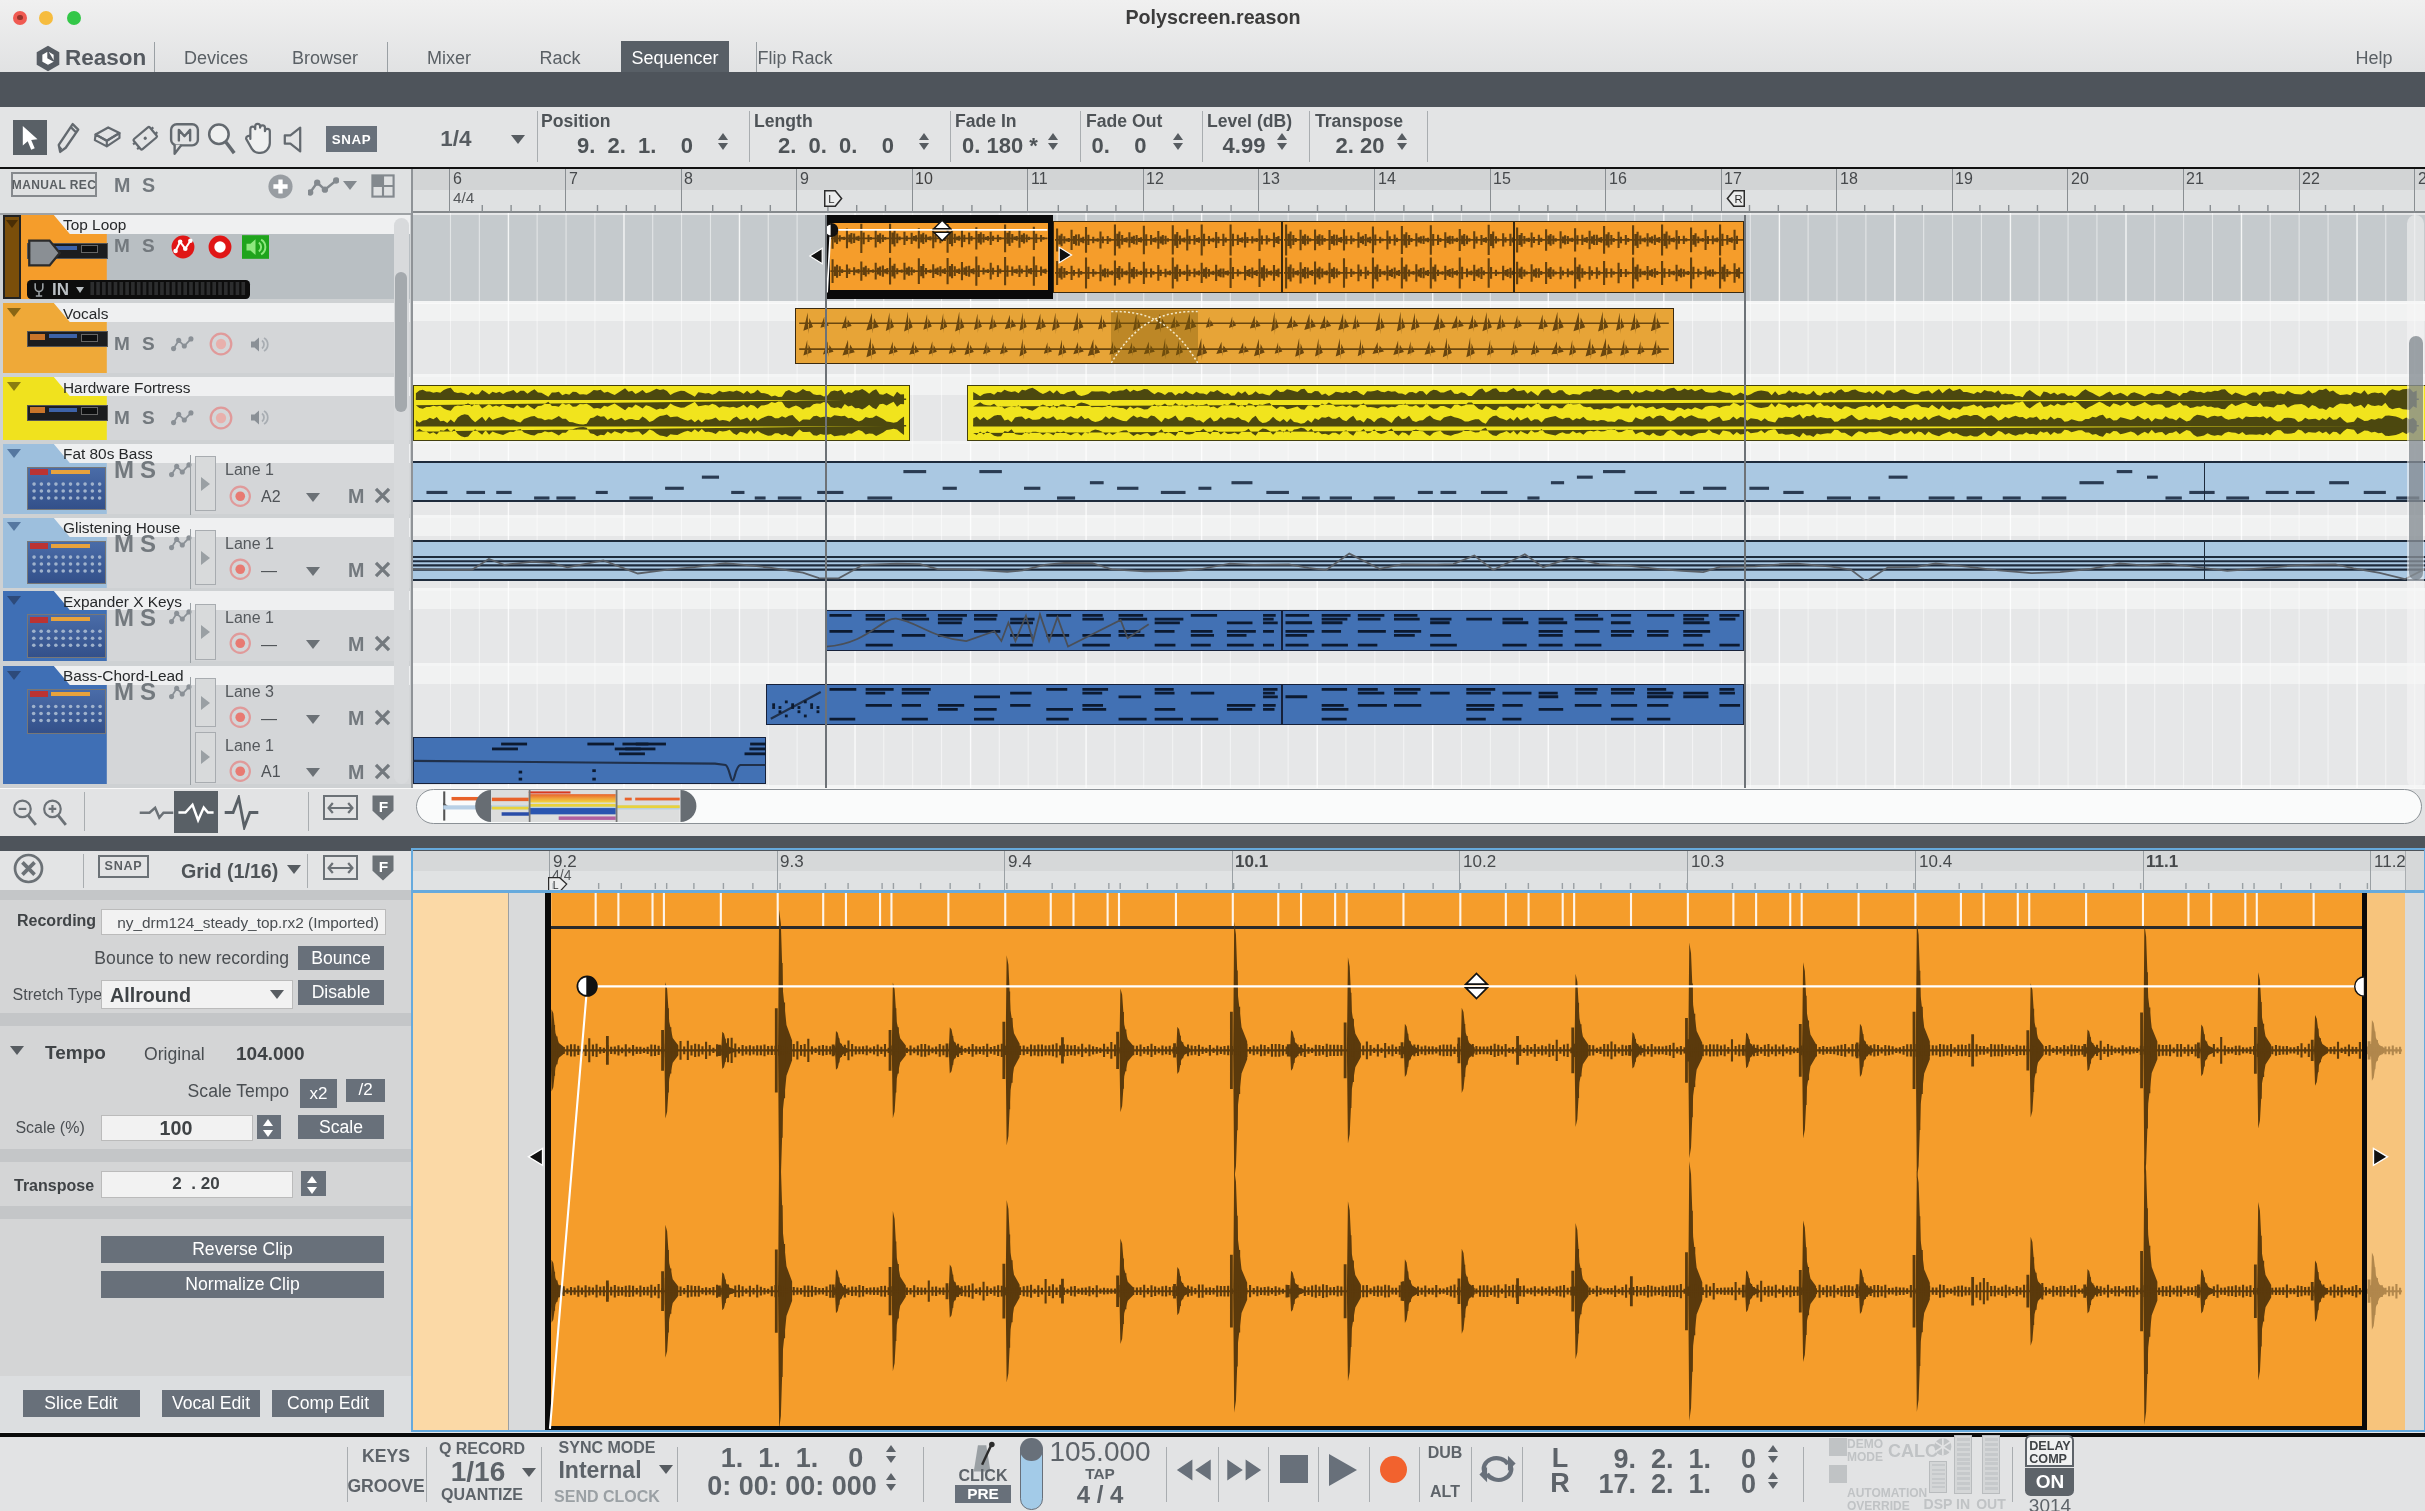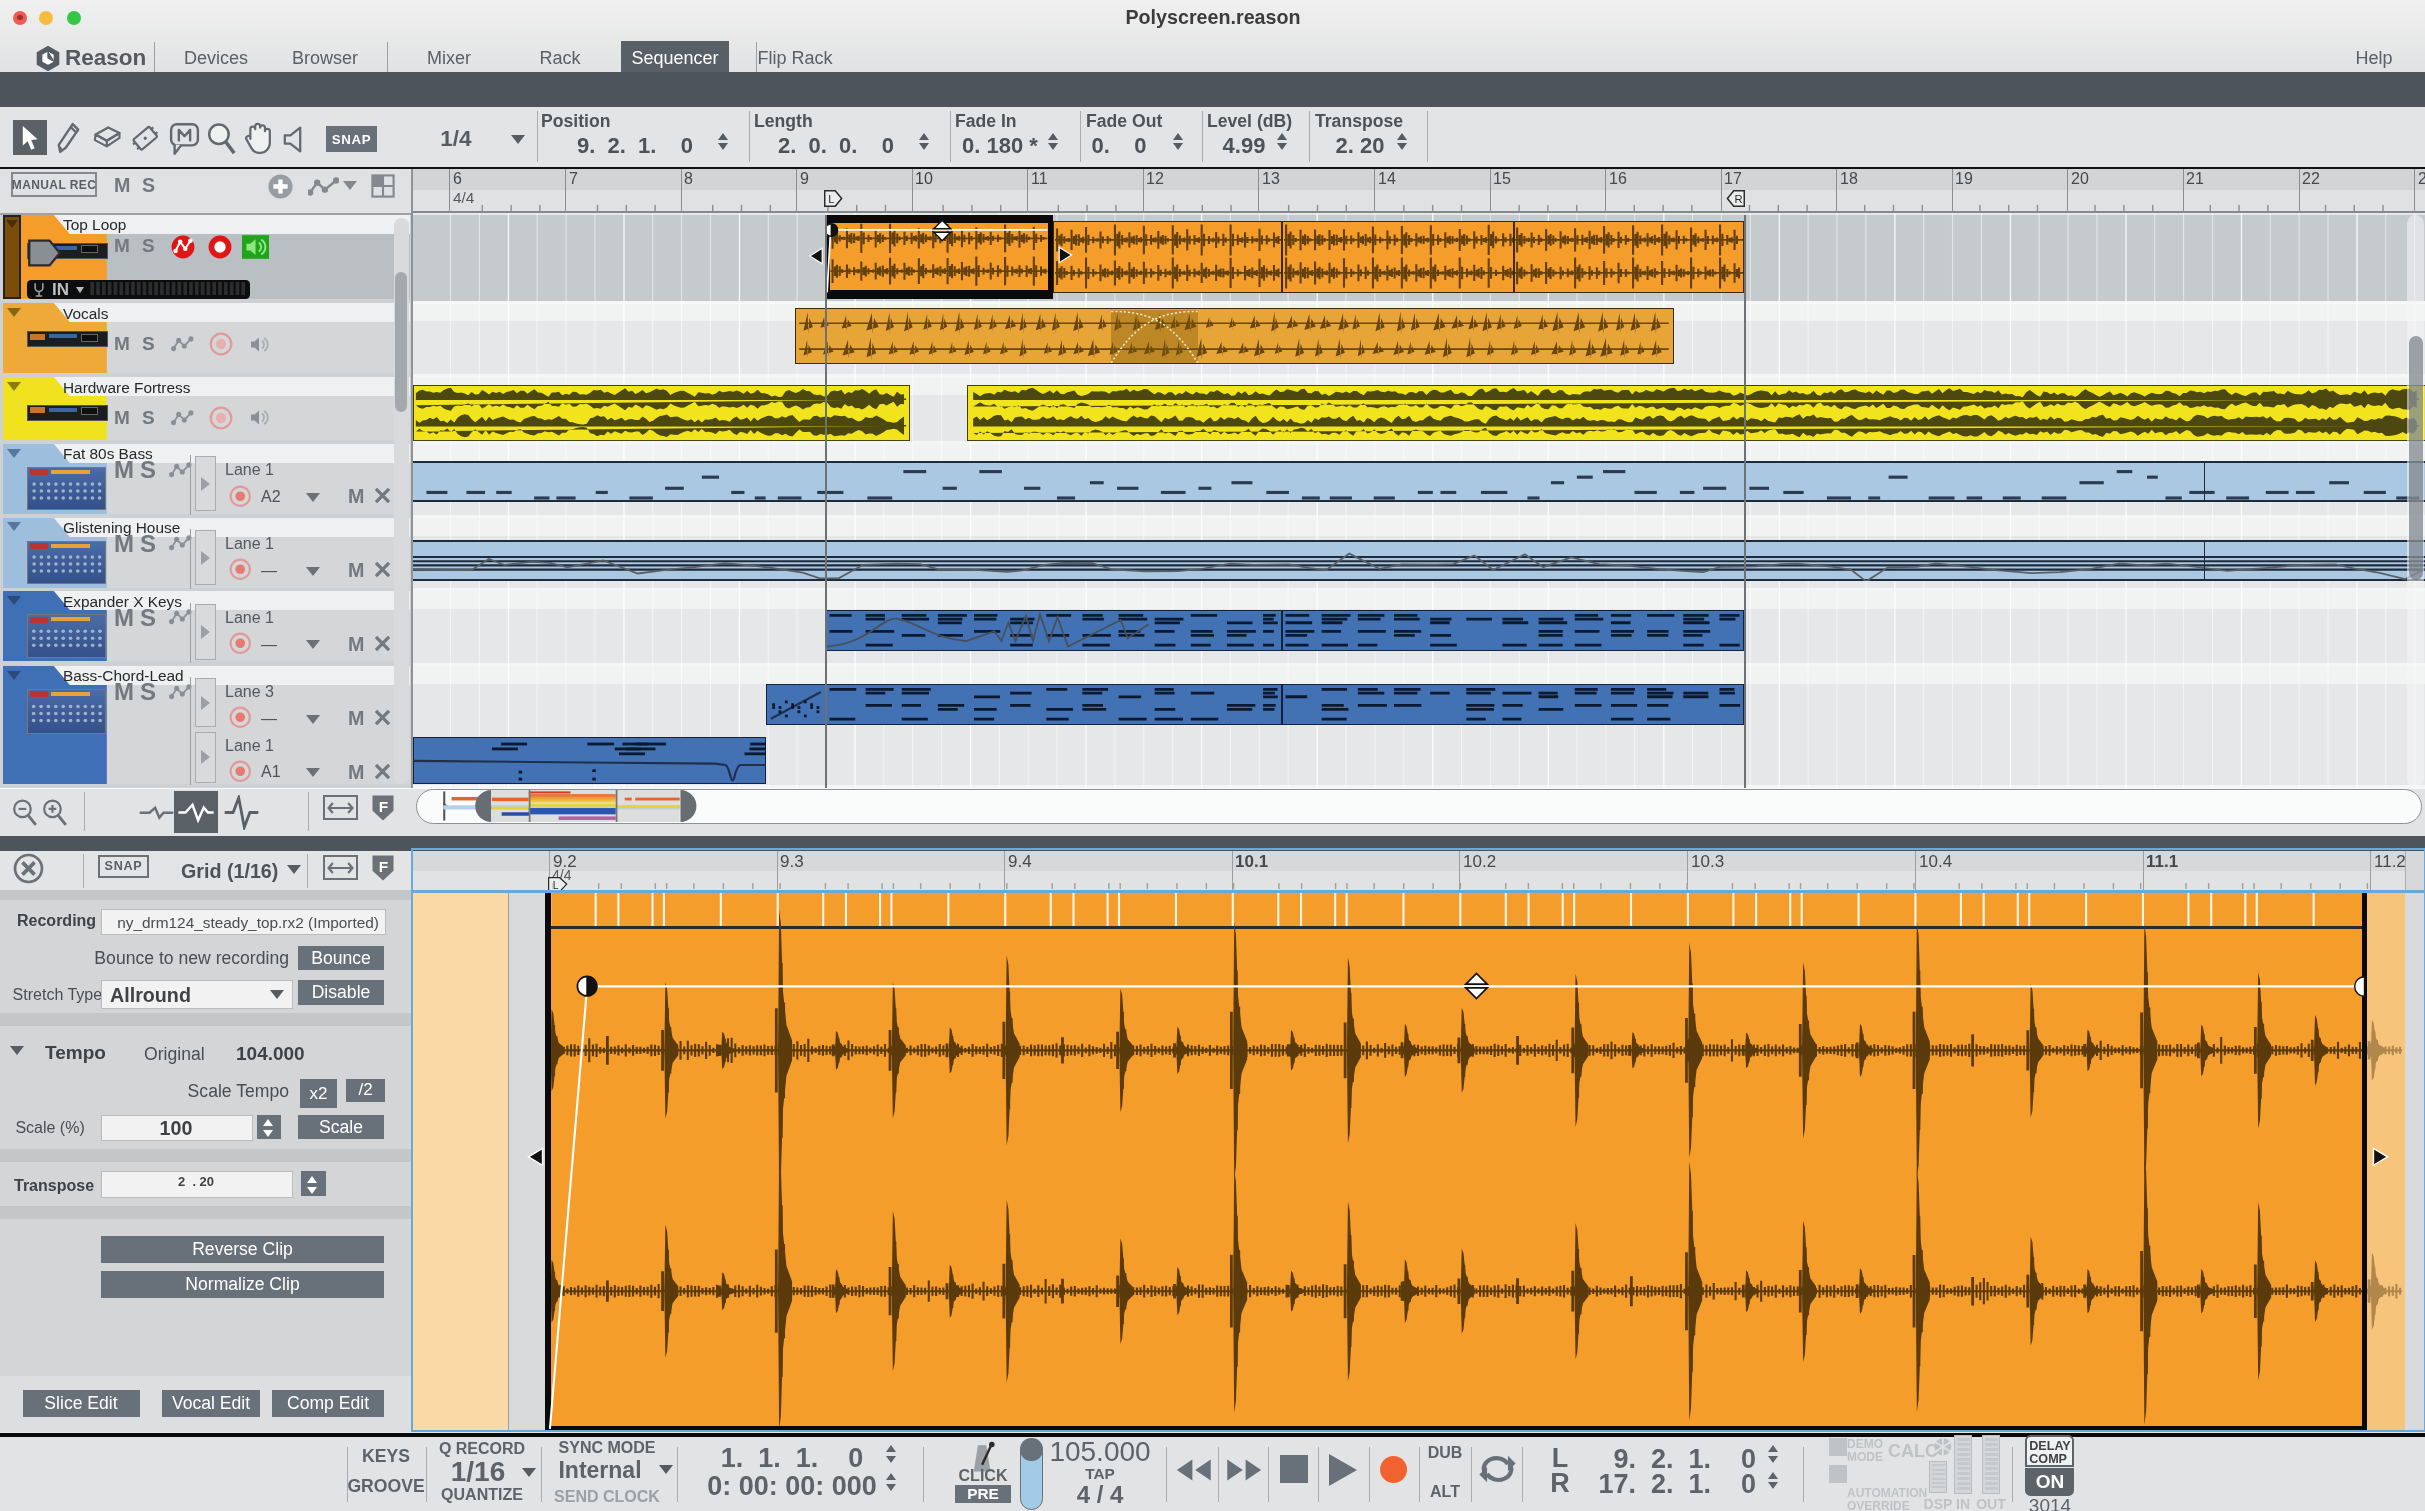--- a/index.html
+++ b/index.html
@@ -1039,21 +1039,21 @@
 <div class="tx" style="left:15.4px;top:1119px;font-size:16px;color:#4a4e52">Scale (%)</div>
 <div class="a" style="left:101px;top:1115px;width:150px;height:24px;background:#f2f2f2;border:0.7px solid #bbb"></div>
 <div class="tx" style="left:176px;top:1117px;transform:translateX(-50%);font-size:19.7px;font-weight:bold;color:#3f4346">100</div>
 <div class="a" style="left:257px;top:1115px;width:24px;height:24px;background:#68707a"></div>
 <div class="a" style="left:263px;top:1119px;width:0;height:0;border-left:5.6px solid transparent;border-right:5.6px solid transparent;border-bottom:7.7px solid #fff"></div>
 <div class="a" style="left:263px;top:1130px;width:0;height:0;border-left:5.6px solid transparent;border-right:5.6px solid transparent;border-top:7.7px solid #fff"></div>
 <div class="btn" style="left:298px;top:1115px;width:86px;height:24px;font-size:17.6px">Scale</div>
 <div class="a" style="left:0px;top:1149px;width:413px;height:12.6px;background:#c4c6c8"></div>
 <div class="tx" style="left:14px;top:1177px;font-size:16px;font-weight:bold;color:#3f4346">Transpose</div>
 <div class="a" style="left:101px;top:1171px;width:190px;height:25px;background:#f2f2f2;border:0.7px solid #bbb"></div>
-<div class="tx" style="left:196px;top:1174px;transform:translateX(-50%);font-size:13px;font-weight:bold;color:#3f4346">2&nbsp;&nbsp;. 20</div>
+<div class="tx" style="left:196px;top:1174px;transform:translateX(-50%);font-size:17px;font-weight:bold;color:#3f4346">2&nbsp;&nbsp;. 20</div>
 <div class="a" style="left:301px;top:1171px;width:25px;height:25px;background:#68707a"></div>
 <div class="a" style="left:307px;top:1176px;width:0;height:0;border-left:5.6px solid transparent;border-right:5.6px solid transparent;border-bottom:7.7px solid #fff"></div>
 <div class="a" style="left:307px;top:1187px;width:0;height:0;border-left:5.6px solid transparent;border-right:5.6px solid transparent;border-top:7.7px solid #fff"></div>
 <div class="a" style="left:0px;top:1206px;width:413px;height:12.6px;background:#c4c6c8"></div>
 <div class="btn" style="left:101px;top:1236px;width:283px;height:27px;font-size:17.6px">Reverse Clip</div>
 <div class="btn" style="left:101px;top:1271px;width:283px;height:27px;font-size:17.6px">Normalize Clip</div>
 <div class="a" style="left:0px;top:1376px;width:413px;height:56px;background:#dcdee0"></div>
 <div class="btn" style="left:22.5px;top:1390px;width:117px;height:27px;font-size:17.6px">Slice Edit</div>
 <div class="btn" style="left:162px;top:1390px;width:98px;height:27px;font-size:17.6px">Vocal Edit</div>
 <div class="btn" style="left:272px;top:1390px;width:112px;height:27px;font-size:17.6px">Comp Edit</div>

